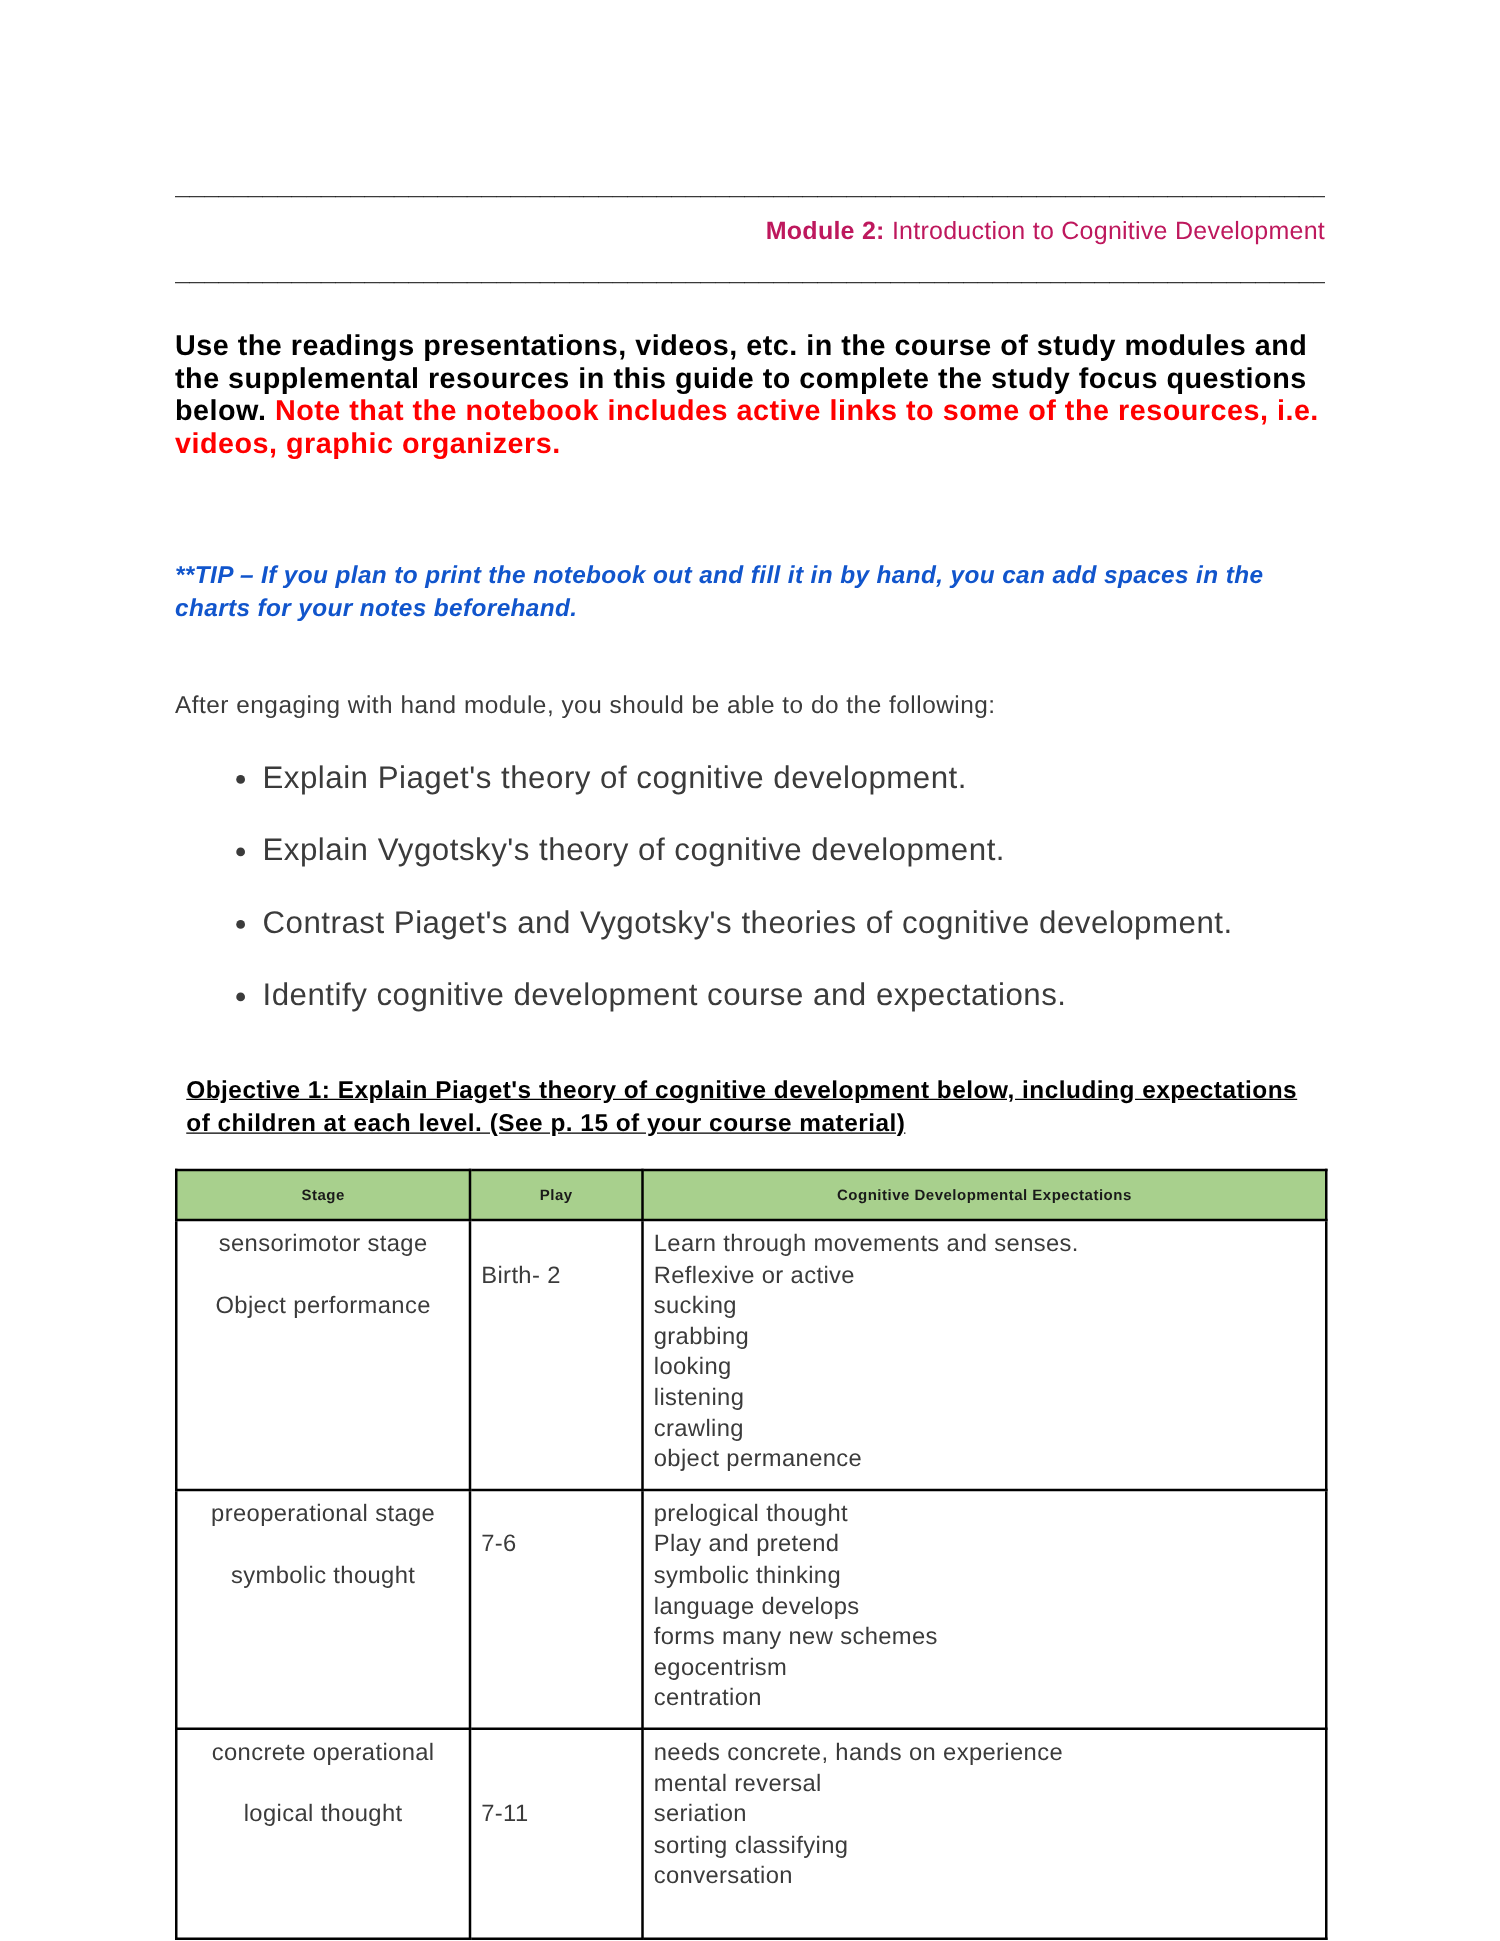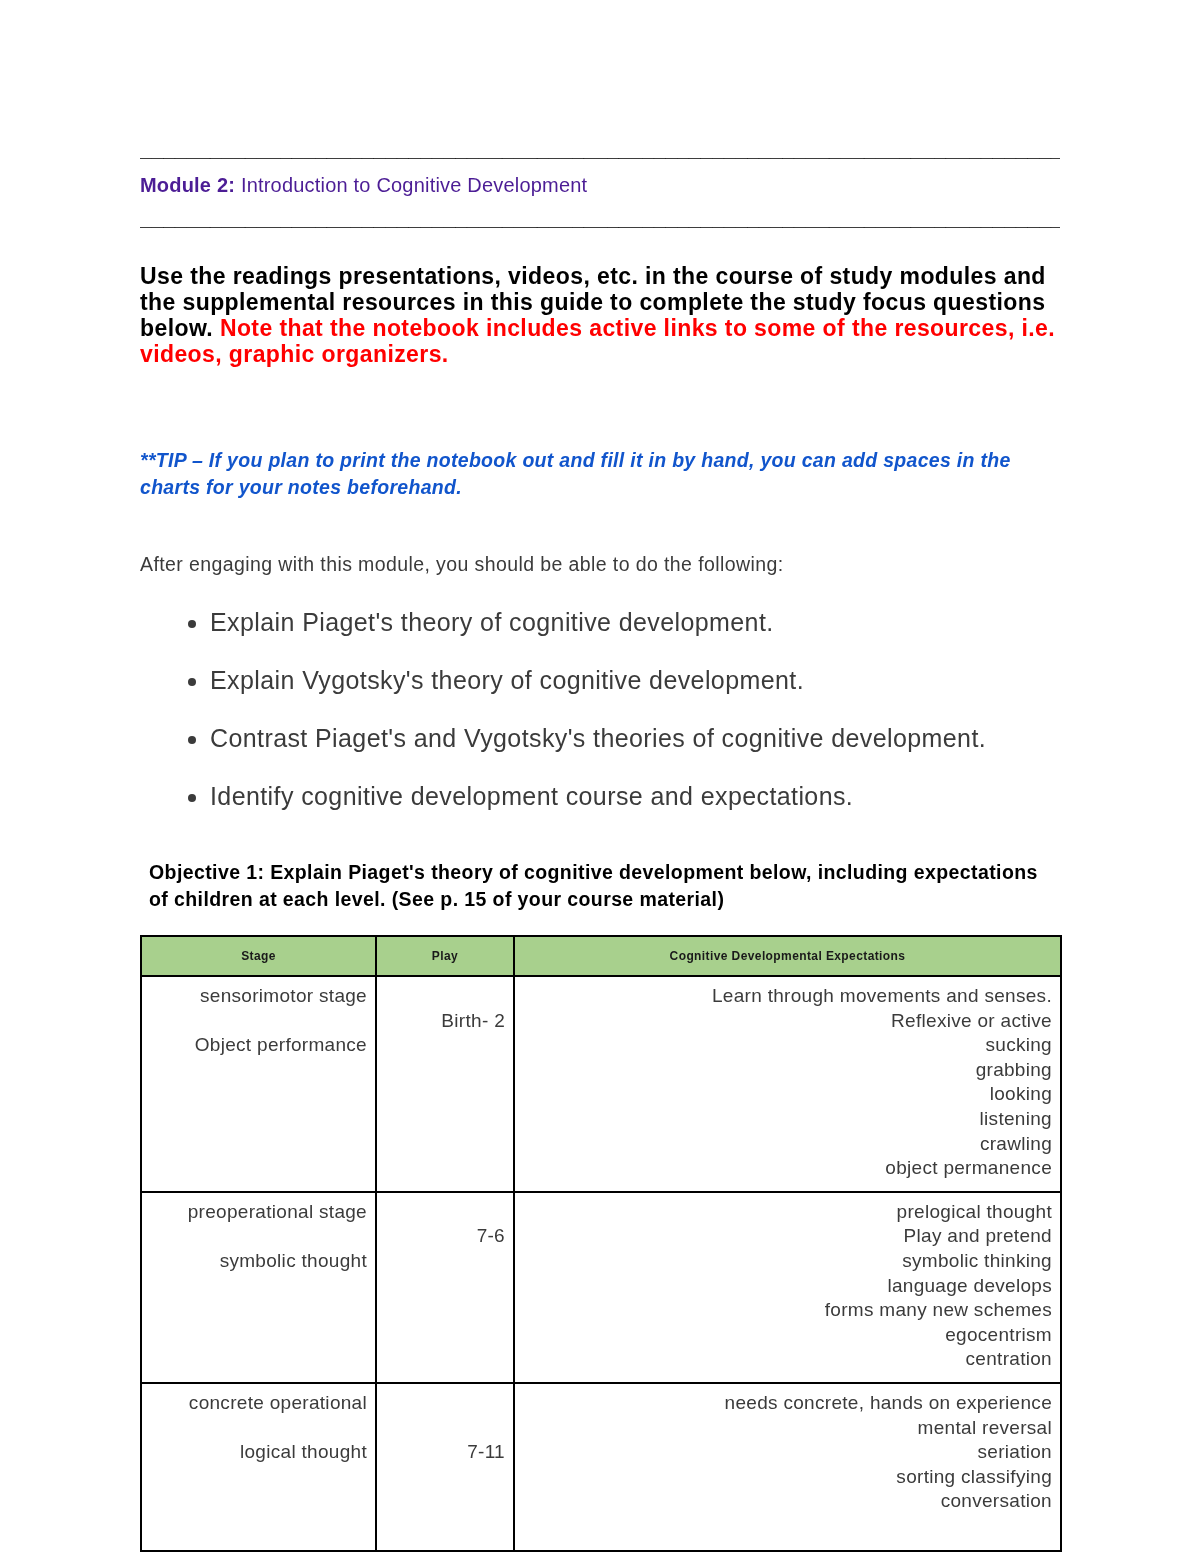--- a/index.html
+++ b/index.html
@@ -23,23 +23,23 @@
     height: 30px;
     white-space: nowrap;
     overflow: hidden;
     color: #000;
   }
   .divider.second { margin-top: 4px; }
   .module-title {
     margin: 8px 0 0 0;
     font-size: 20px;
     line-height: 27px;
-    text-align: left;
+    text-align: right;
     letter-spacing: 0.2px;
-    color: #4c1d95;
+    color: #be185d;
   }
   .module-title .label { font-weight: bold; }
   .intro {
     margin: 30px 0 0 0;
     font-size: 23px;
     font-weight: bold;
     line-height: 26px;
     letter-spacing: 0.4px;
     color: #000;
   }
@@ -73,30 +73,30 @@
     margin-top: 32px;
   }
   .obj1-heading {
     margin: 50px 0 0 0;
     padding-left: 9px;
     font-size: 19.5px;
     font-weight: bold;
     line-height: 27px;
     letter-spacing: 0.4px;
     color: #000;
+    text-decoration: underline;
   }
   table.piaget {
     margin-top: 22px;
     width: 920px;
     border-collapse: collapse;
     table-layout: fixed;
   }
   table.piaget th, table.piaget td {
     border: 2px solid #000;
-    text-align: right;
   }
   table.piaget th {
     background: var(--table-header-bg, #a8d08d);
     font-size: 12px;
     font-weight: bold;
     letter-spacing: 0.4px;
     text-align: center;
     padding: 12px 6px;
     color: #1a1a1a;
   }
@@ -125,21 +125,21 @@
   <div class="divider">________________________________________________________________________________________________________________________</div>
 
   <p class="module-title"><span class="label">Module 2:</span><span> Introduction to Cognitive Development</span></p>
 
   <div class="divider second">________________________________________________________________________________________________________________________</div>
 
   <p class="intro"><span>Use the readings presentations, videos, etc. in the course of study modules and the supplemental resources in this guide to complete the study focus questions below. </span><span class="red">Note that the notebook includes active links to some of the resources, i.e. videos, graphic organizers.</span></p>
 
   <p class="tip">**TIP – If you plan to print the notebook out and fill it in by hand, you can add spaces in the charts for your notes beforehand.</p>
 
-  <p class="lead">After engaging with this module, you should be able to do the following:</p>
+  <p class="lead">After engaging with hand module, you should be able to do the following:</p>
 
   <ul class="objectives">
     <li>Explain Piaget's theory of cognitive development.</li>
     <li>Explain Vygotsky's theory of cognitive development.</li>
     <li>Contrast Piaget's and Vygotsky's theories of cognitive development.</li>
     <li>Identify cognitive development course and expectations.</li>
   </ul>
 
   <p class="obj1-heading">Objective 1: Explain Piaget's theory of cognitive development below, including expectations of children at each level. (See p. 15 of your course material)</p>
 

